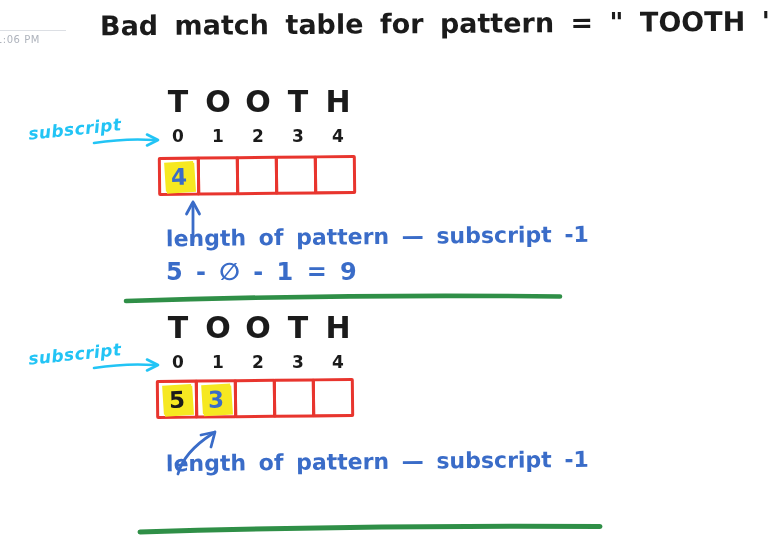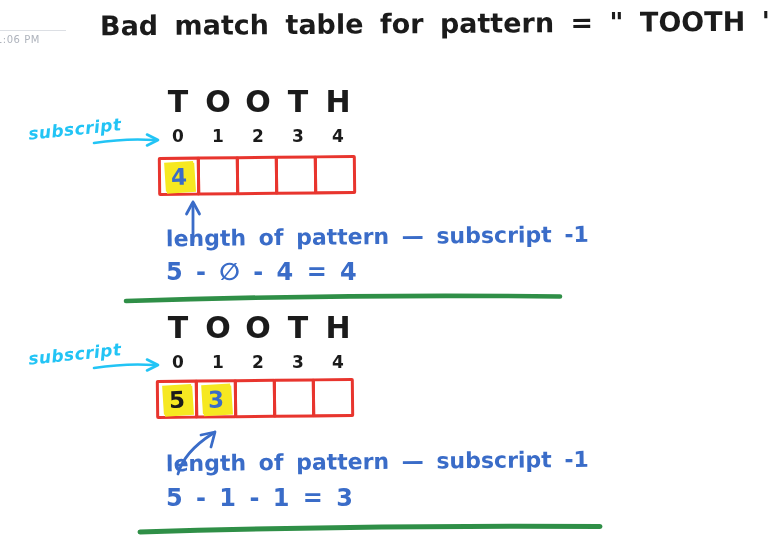--- a/index.html
+++ b/index.html
@@ -122,21 +122,21 @@
         </span>
       </div>
   </div>
 
   <svg class="ptr s1" width="22" height="48" viewBox="0 0 22 48">
     <path d="M11,45 L11,7" fill="none" stroke="currentColor" stroke-width="2.8" stroke-linecap="round"></path>
     <path d="M11,5 L4.5,17 M11,5 L17.5,17" fill="none" stroke="currentColor" stroke-width="2.8" stroke-linecap="round"></path>
   </svg>
 
   <div class="flabel s1">length of pattern — subscript -1</div>
-  <div class="formula s1">5 - ∅ - 4 = 4</div>
+  <div class="formula s1">5 - ∅ - 1 = 9</div>
 
   <svg class="gline s1" width="444" height="14" viewBox="0 0 444 14">
     <path d="M4,11 Q220,4 438,6.5" fill="none" stroke="currentColor" stroke-width="4.6" stroke-linecap="round"></path>
   </svg>
 
   <div class="letters s2">
     <span>T</span>
     <span>O</span>
     <span>O</span>
     <span>T</span>
@@ -183,19 +183,18 @@
         </span>
       </div>
   </div>
 
   <svg class="ptr s2" width="64" height="54" viewBox="0 0 64 54">
     <path d="M10,50 Q16,28 44,10" fill="none" stroke="currentColor" stroke-width="2.8" stroke-linecap="round"></path>
     <path d="M47,8 L33,11 M47,8 L43,23" fill="none" stroke="currentColor" stroke-width="2.8" stroke-linecap="round"></path>
   </svg>
 
   <div class="flabel s2">length of pattern — subscript -1</div>
-  <div class="formula s2">5 - 1 - 1 = 3</div>
 
   <svg class="gline s2" width="470" height="16" viewBox="0 0 470 16">
     <path d="M4,12 Q232,5 464,6.5" fill="none" stroke="currentColor" stroke-width="5" stroke-linecap="round"></path>
   </svg>
 
 </div>
 
 </body></html>

